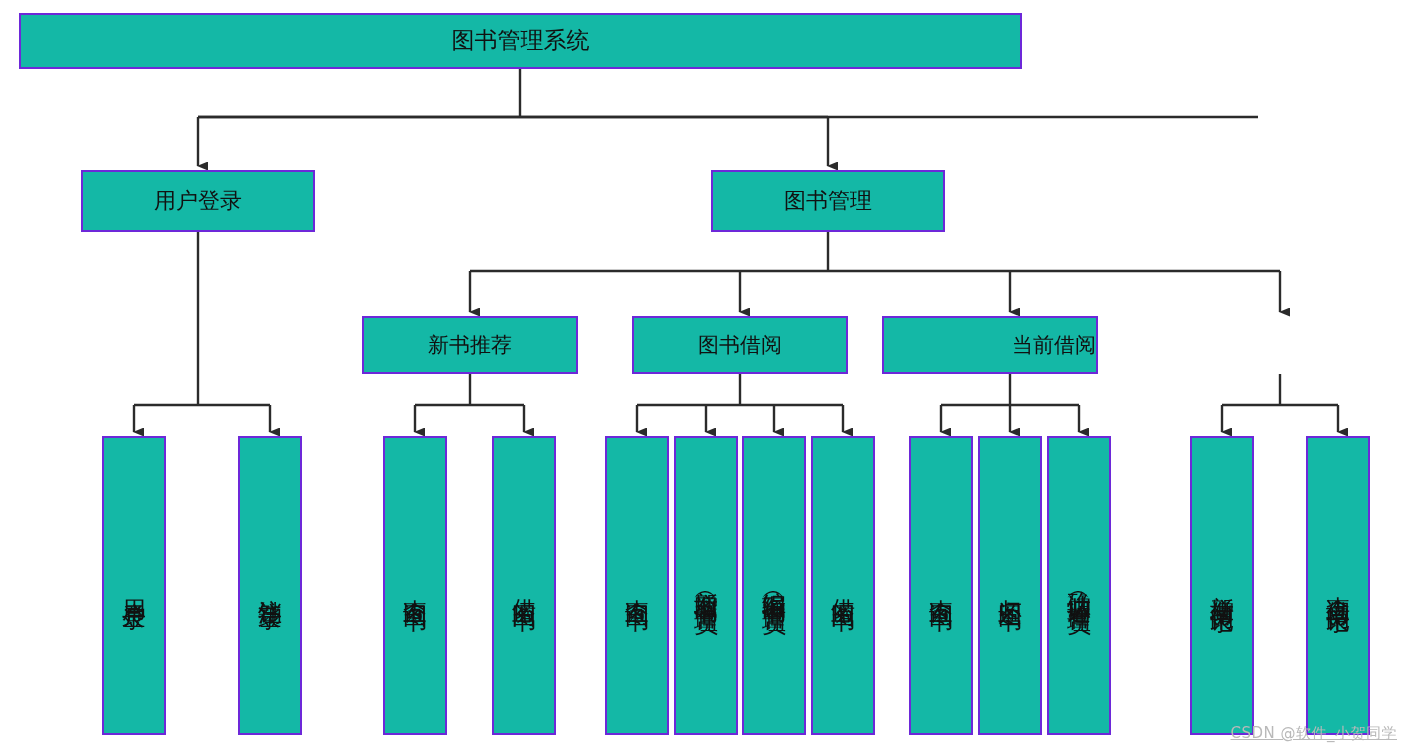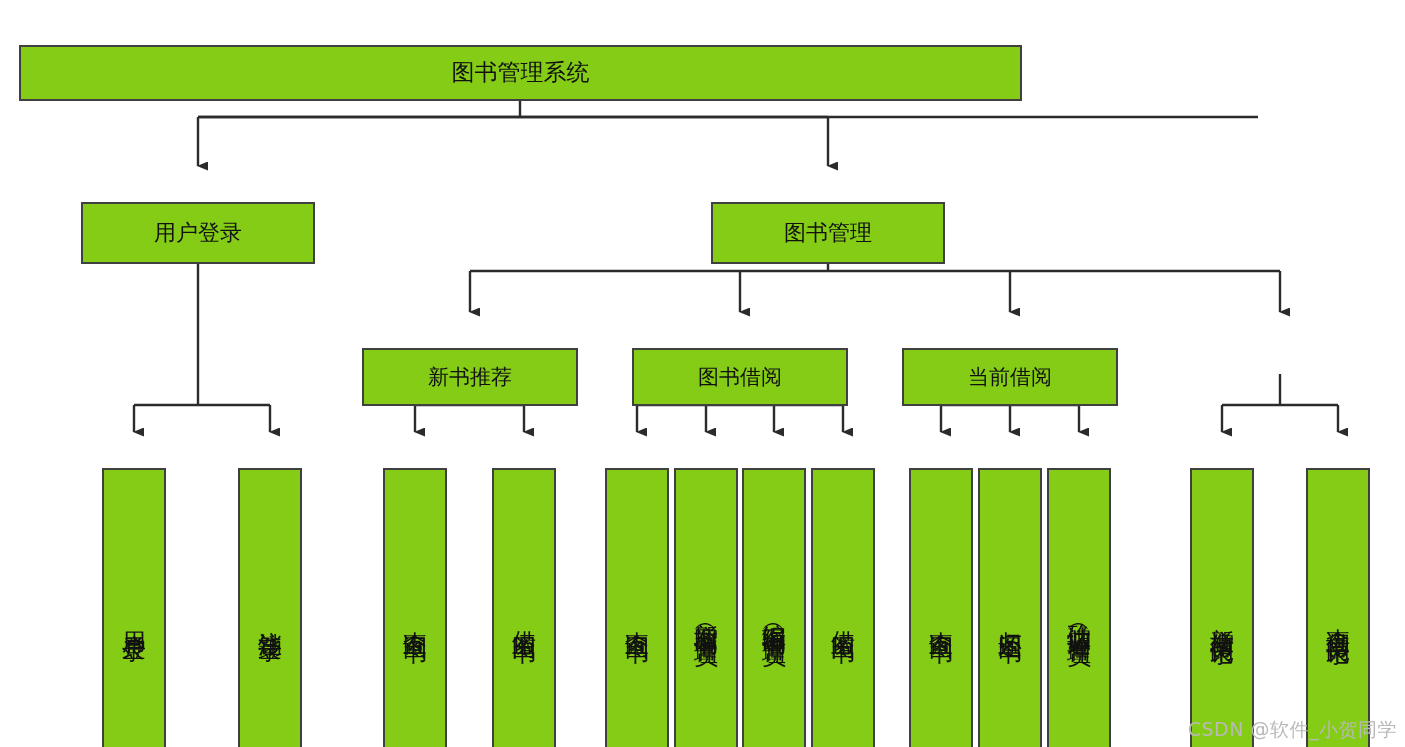--- a/index.html
+++ b/index.html
@@ -10,48 +10,47 @@
     font-family:"DejaVu Sans","Liberation Sans",sans-serif;
     overflow:hidden;
     position:relative;
   }
   #canvas{position:absolute;left:0;top:0;width:1405px;height:747px;}
   svg.edges{position:absolute;left:0;top:0;width:1405px;height:747px;}
 
   .node{
     position:absolute;
     box-sizing:border-box;
-    background:#84cc16;
-    border:2px solid #404040;
+    background:#14b8a6;
+    border:2px solid #6d28d9;
     display:flex;
     align-items:center;
     justify-content:center;
     color:#111111;
-    margin-top:32px;
   }
   .node .lbl{
     display:block;
     text-align:center;
     line-height:1.18;
     white-space:nowrap;
   }
   
   .n-root{left:19px;top:13px;width:1003px;height:56px;}
   .n-root .lbl{font-size:23px;}
   
   .n-l2{top:170px;width:234px;height:62px;}
   .n-l2 .lbl{font-size:22px;}
   .n-login{left:81px;}
   .n-book{left:711px;font-family:Liberation Serif, serif;}
   
   .n-l3{top:316px;width:216px;height:58px;}
   .n-l3 .lbl{font-size:21px;}
   .n-l3-a{left:362px;}
   .n-l3-b{left:632px;}
-  .n-l3-c{left:902px;}
+  .n-l3-c{left:882px;justify-content:flex-end;}
   .n-l3-d{left:1172px;}
   
   .n-leaf{
     top:436px;
     width:64px;
     height:299px;
     align-items:center;
     justify-content:center;
     padding:4px 0;
   }
@@ -61,24 +60,25 @@
     font-size:24px;
     letter-spacing:3px;
     line-height:1;
     white-space:nowrap;
     max-height:291px;
   }
   .watermark{
     position:absolute;
     right:8px;
     bottom:4px;
-    font-size:19px;
+    font-size:15px;
     color:#b9b9b9;
     white-space:nowrap;
     letter-spacing:.5px;
+    text-decoration:underline;
   }
 </style>
 </head>
 <body>
 
 <div id="canvas">
 
   <svg class="edges" viewBox="0 0 1405 747" xmlns="http://www.w3.org/2000/svg">
     <defs>
       <marker id="arrow" markerWidth="9" markerHeight="11" refX="4.5" refY="10" orient="auto" markerUnits="userSpaceOnUse">

